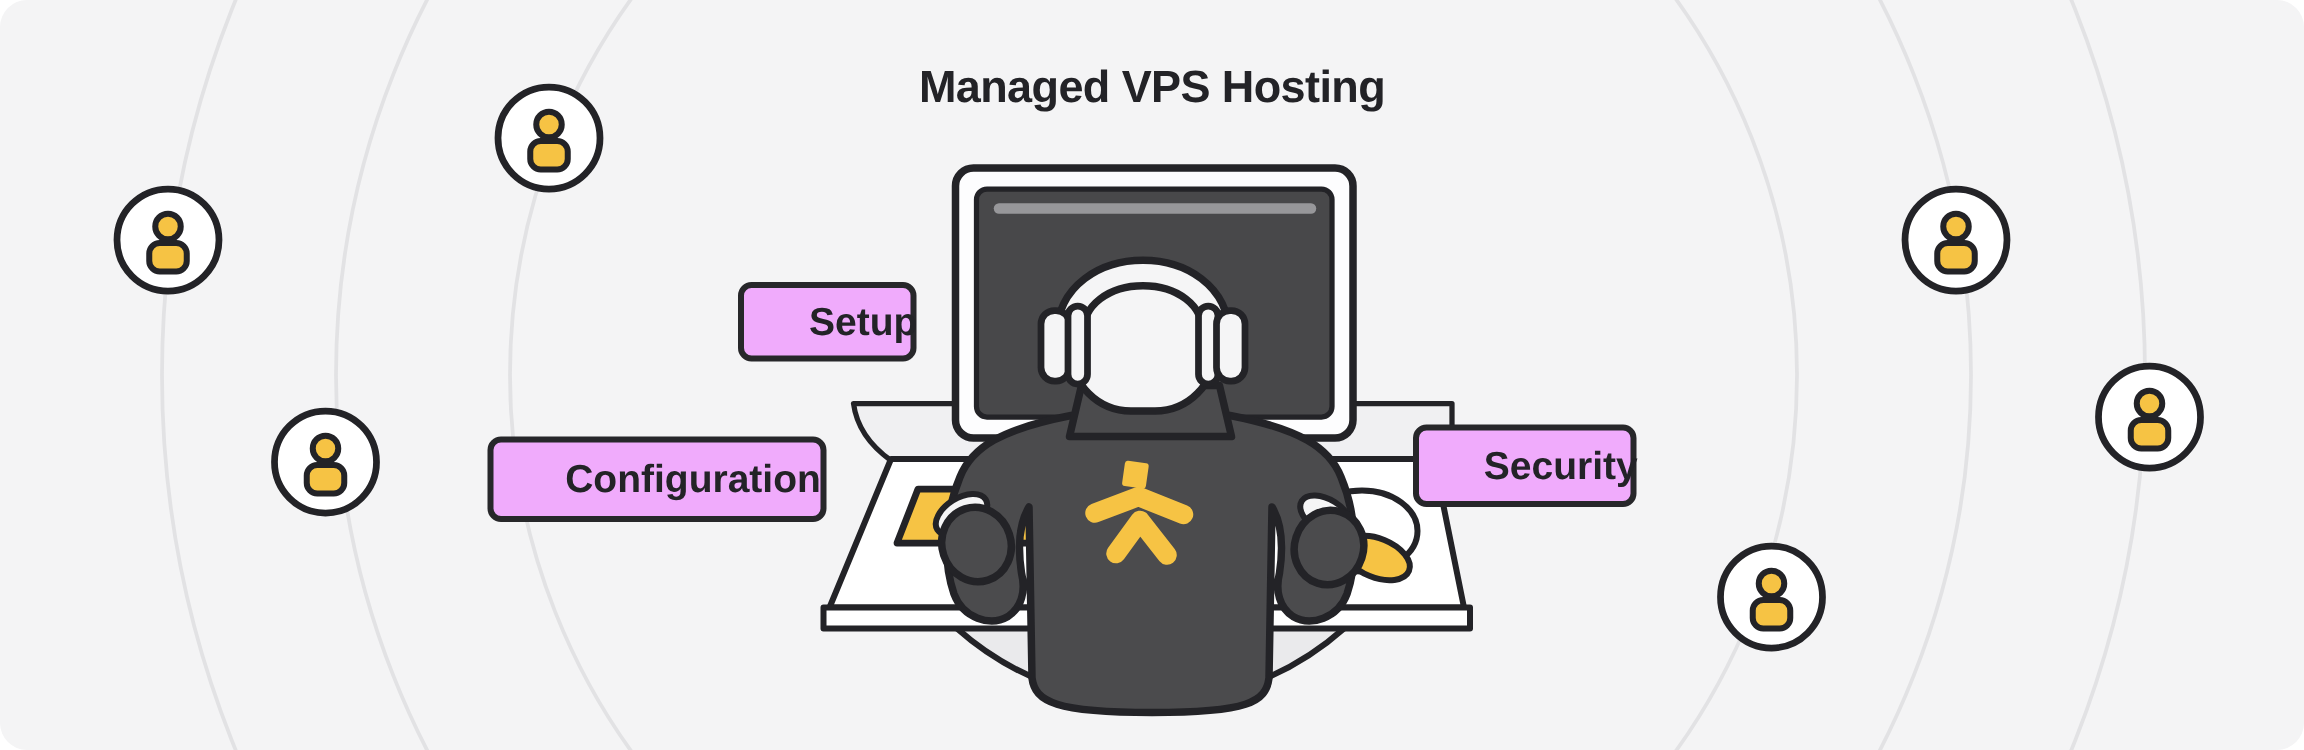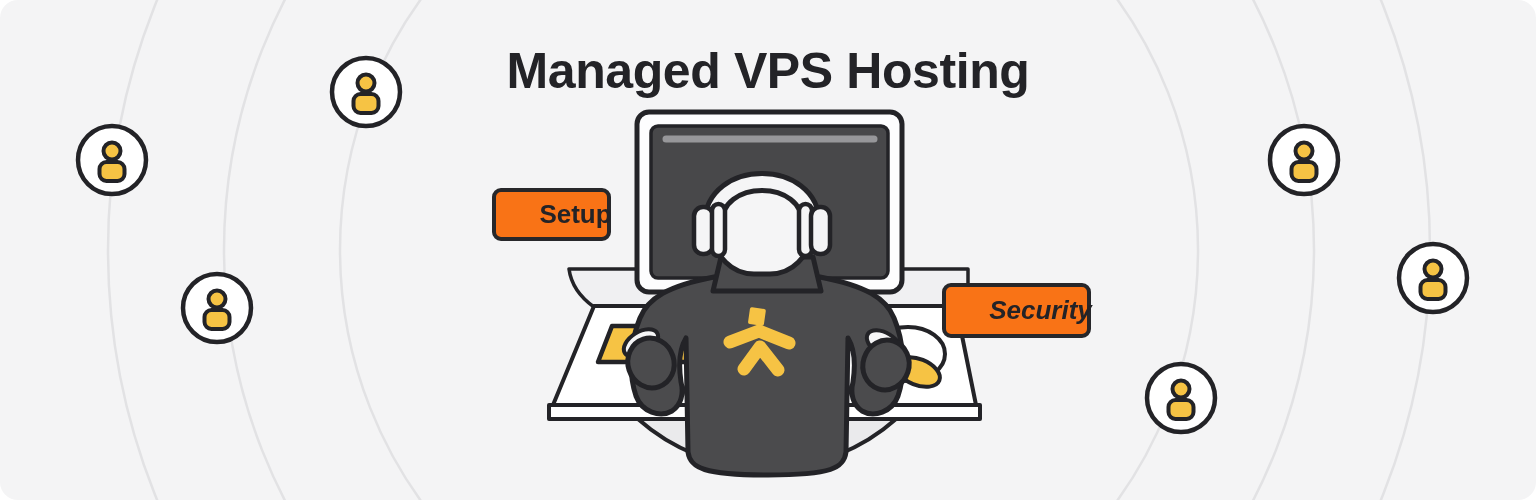--- a/index.html
+++ b/index.html
@@ -8,38 +8,38 @@
     width:1536px;height:500px;
     background:#F4F4F5;
     border-radius:18px;
     overflow:hidden;
     font-family:"Liberation Sans","DejaVu Sans",sans-serif;
   }
   .stage svg{position:absolute;inset:0;display:block;}
   .page-title{
     position:absolute;left:0;top:42px;width:100%;
     text-align:center;
-    font-size:50px;font-weight:700;color:#232327;
+    font-size:30px;font-weight:700;color:#232327;
     letter-spacing:-0.4px;
   }
   .chip{
     position:absolute;
     display:flex;align-items:center;justify-content:center;
-    background:#f97316;
+    background:#f0abfc;
     border:4px solid #27272A;
     border-radius:9px;
     font-size:26px;font-weight:700;color:#232327;
     box-sizing:border-box;
     white-space:nowrap;
     padding-left:48px;
   }
   .chip-setup{left:492px;top:188px;width:119px;height:53px;}
   .chip-configuration{left:325px;top:291px;width:226px;height:57px;}
   .chip-maintenance{left:968px;top:194px;width:211px;height:58px;}
-  .chip-security{left:942px;top:283px;width:149px;height:55px;font-style:italic;}
+  .chip-security{left:942px;top:283px;width:149px;height:55px;}
 </style>
 </head>
 <body>
 
 <div class="stage">
 
   <svg viewBox="0 0 1536 500" width="1536" height="500">
 
     <g fill="none" stroke="#E2E2E4" stroke-width="2.5">
       <circle cx="769" cy="250" r="429"></circle>
@@ -148,15 +148,16 @@
         <ellipse cx="651" cy="363" rx="23" ry="25" transform="rotate(-18 651 363)" fill="#4B4B4D" stroke="#232327" stroke-width="5"></ellipse>
         <ellipse cx="884" cy="344" rx="19" ry="11" transform="rotate(32 884 344)" fill="#F5F5F6" stroke="#232327" stroke-width="4"></ellipse>
         <ellipse cx="886" cy="365" rx="23" ry="25" transform="rotate(18 886 365)" fill="#4B4B4D" stroke="#232327" stroke-width="5"></ellipse>
       </g>
     </g>
   </svg>
 
   <div class="page-title">Managed VPS Hosting</div>
 
   <div class="chip chip-setup">Setup</div>
+  <div class="chip chip-configuration">Configuration</div>
   <div class="chip chip-security">Security</div>
 
 </div>
 
 </body></html>

